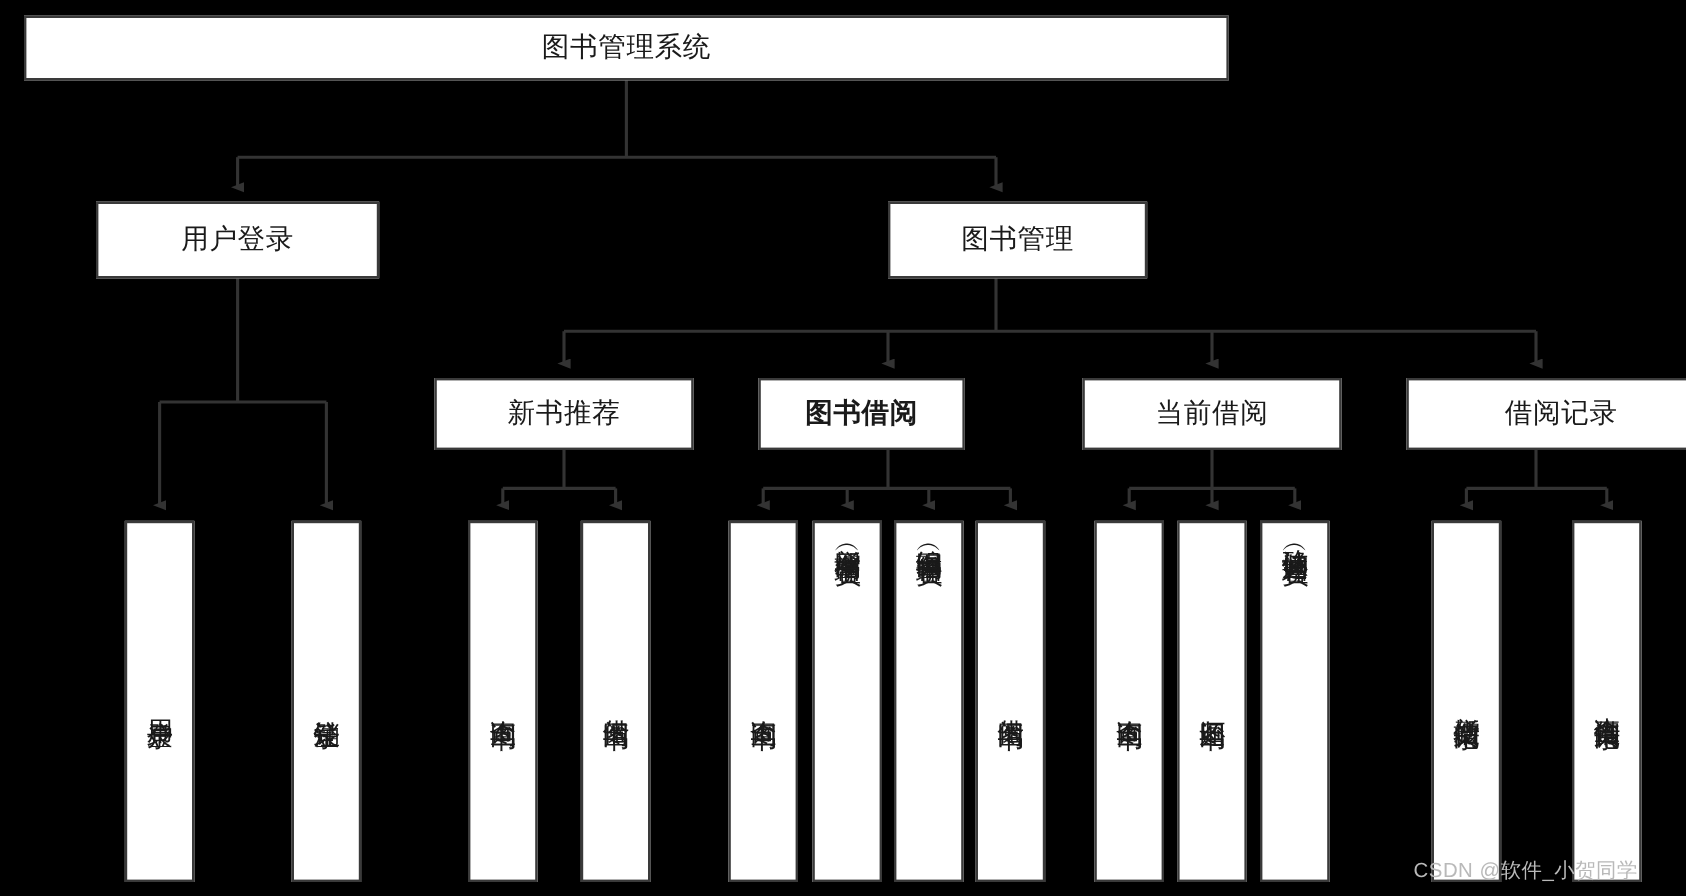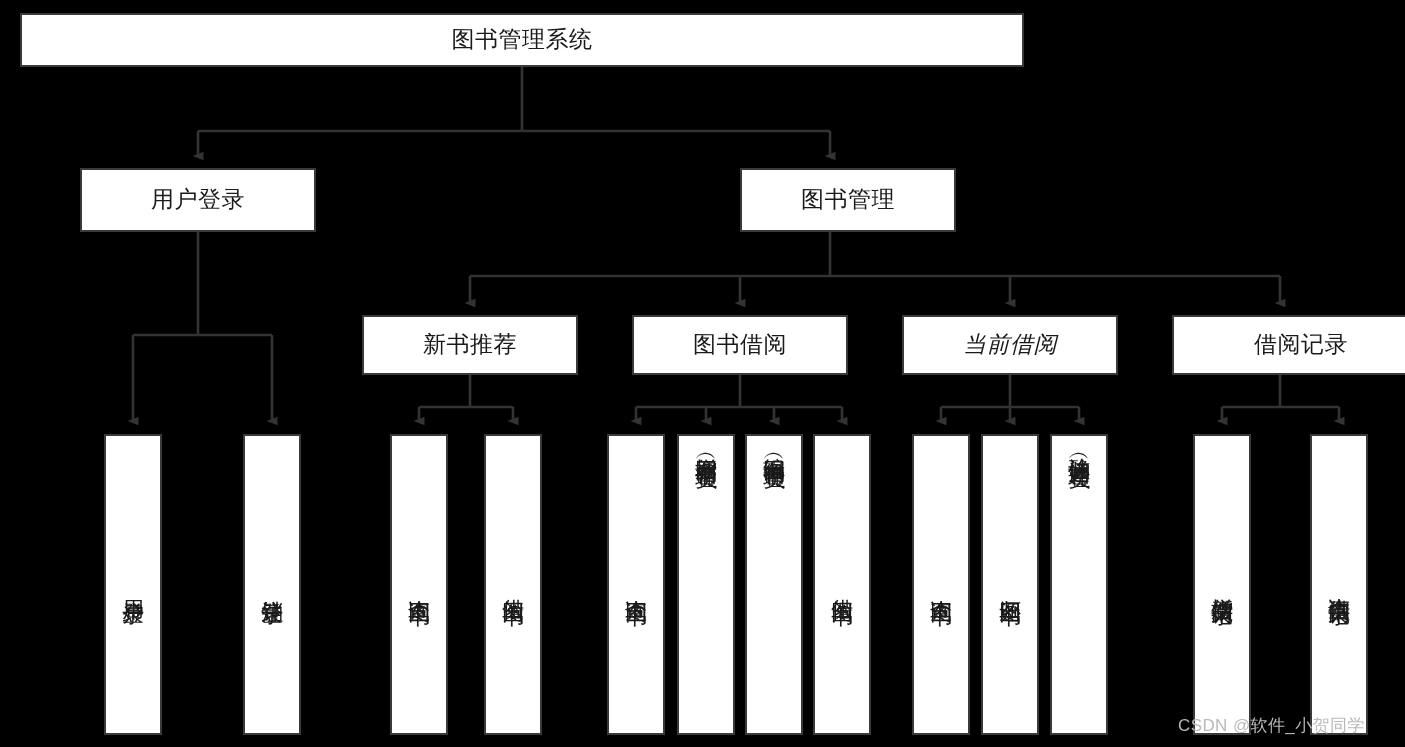--- a/index.html
+++ b/index.html
@@ -127,24 +127,24 @@
   <div class="node h" style="left:80px; top:168px; width:236px; height:64px;">
     <span class="lbl">用户登录</span>
   </div>
   <div class="node h" style="left:712px; top:168px; width:216px; height:64px;margin-left:28px;">
     <span class="lbl">图书管理</span>
   </div>
 
   <div class="node h" style="left:362px; top:315px; width:216px; height:60px;text-align:center;">
     <span class="lbl">新书推荐</span>
   </div>
-  <div class="node h" style="left:632px; top:315px; width:216px; height:60px;">
+  <div class="node h" style="left:632px; top:315px; width:172px; height:60px;font-weight:bold;">
     <span class="lbl">图书借阅</span>
   </div>
-  <div class="node h" style="left:902px; top:315px; width:216px; height:60px;font-style:italic;">
+  <div class="node h" style="left:902px; top:315px; width:216px; height:60px;">
     <span class="lbl">当前借阅</span>
   </div>
   <div class="node h" style="left:1172px; top:315px; width:258px; height:60px;">
     <span class="lbl">借阅记录</span>
   </div>
 
   <div class="node v" style="left:104px; top:434px; width:58px; height:301px;">
     <span class="lbl">用户登录</span>
   </div>
   <div class="node v" style="left:243px; top:434px; width:58px; height:301px;">

